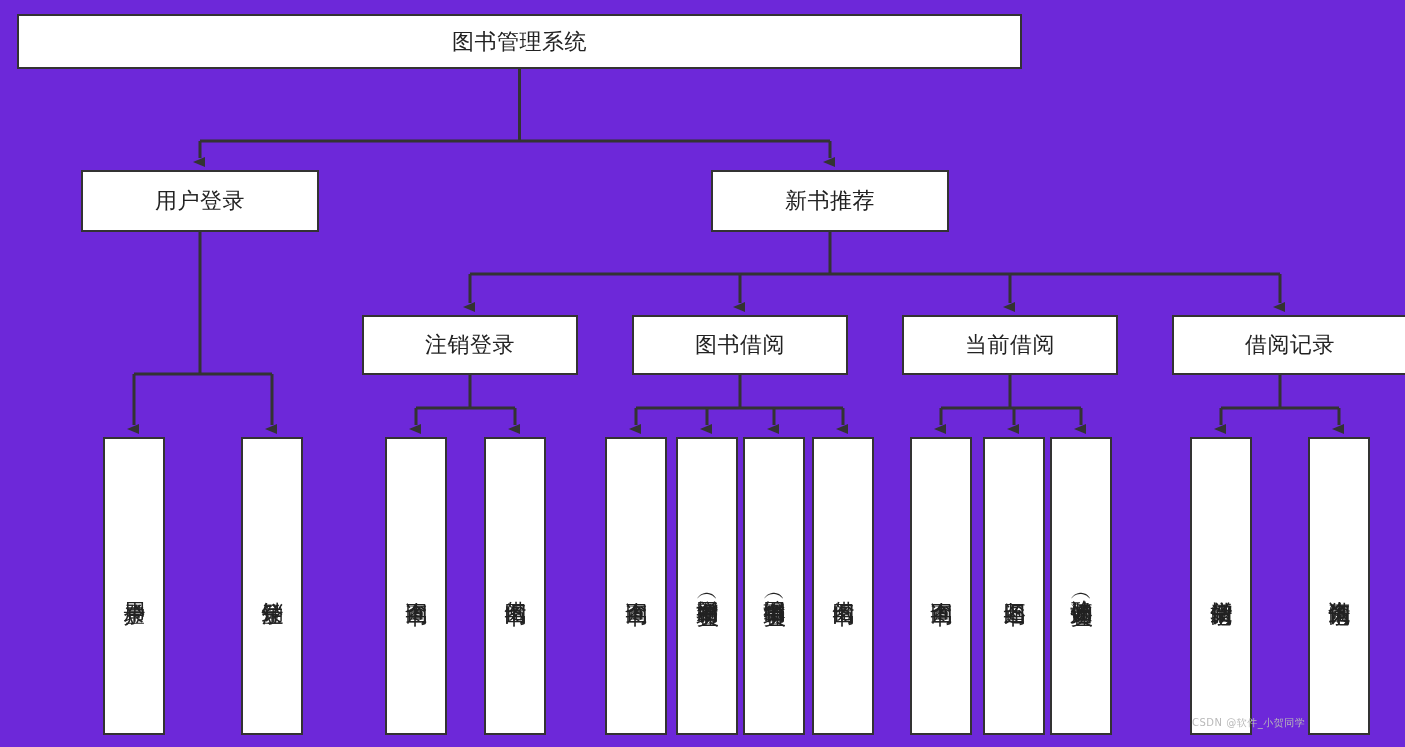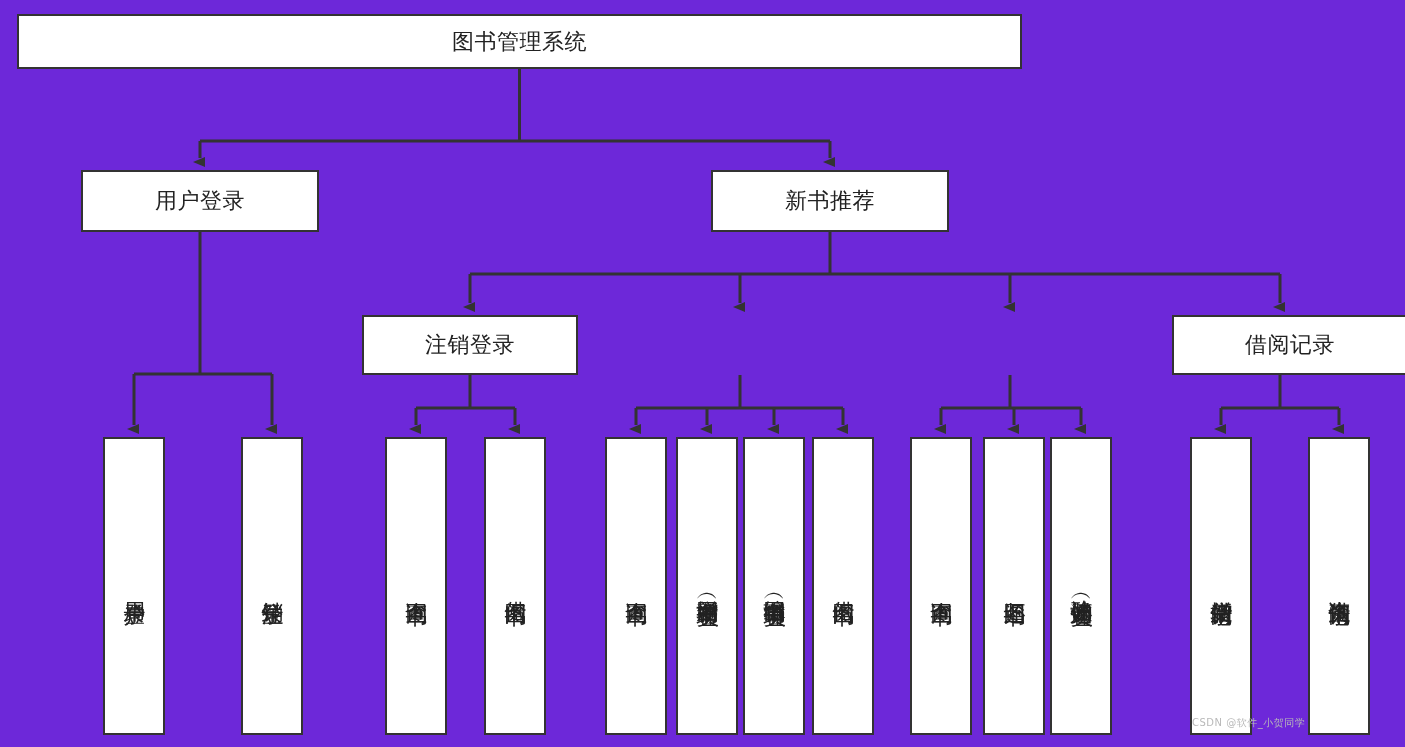--- a/index.html
+++ b/index.html
@@ -114,20 +114,26 @@
   <div class="node-box" id="node-user-login" style="left: 81px; top: 170px; width: 238px; height: 62px;">
     <span class="node-label-h">用户登录</span>
   </div>
   <div class="node-box" id="node-book-manage" style="left: 711px; top: 170px; width: 238px; height: 62px;">
     <span class="node-label-h">新书推荐</span>
   </div>
 
   <div class="node-box" id="node-new-book-recommend" style="left: 362px; top: 315px; width: 216px; height: 60px;">
     <span class="node-label-h">注销登录</span>
   </div>
+  <div class="node-box" id="node-book-borrow" style="left: 632px; top: 315px; width: 216px; height: 60px;">
+    <span class="node-label-h">图书借阅</span>
+  </div>
+  <div class="node-box" id="node-current-borrow" style="left: 902px; top: 315px; width: 216px; height: 60px;">
+    <span class="node-label-h">当前借阅</span>
+  </div>
   <div class="node-box" id="node-borrow-record" style="left: 1172px; top: 315px; width: 236px; height: 60px;">
     <span class="node-label-h">借阅记录</span>
   </div>
 
   <div class="node-box" id="node-leaf-user-login" style="left: 103px; top: 437px; width: 62px; height: 298px;">
     <span class="node-label-v">用户登录</span>
   </div>
   <div class="node-box" id="node-leaf-logout-login" style="left: 241px; top: 437px; width: 62px; height: 298px;">
     <span class="node-label-v">注销登录</span>
   </div>

